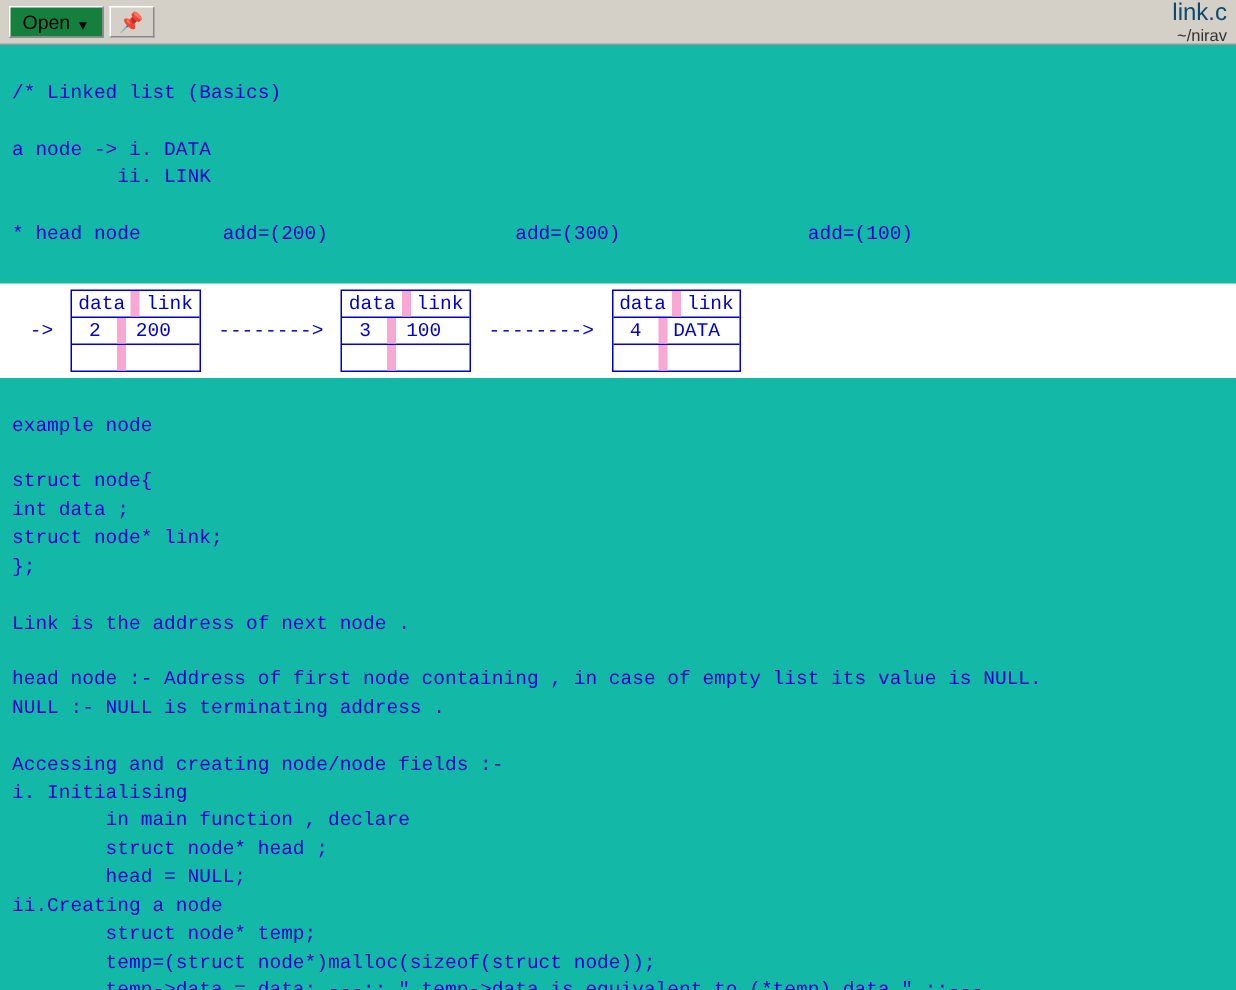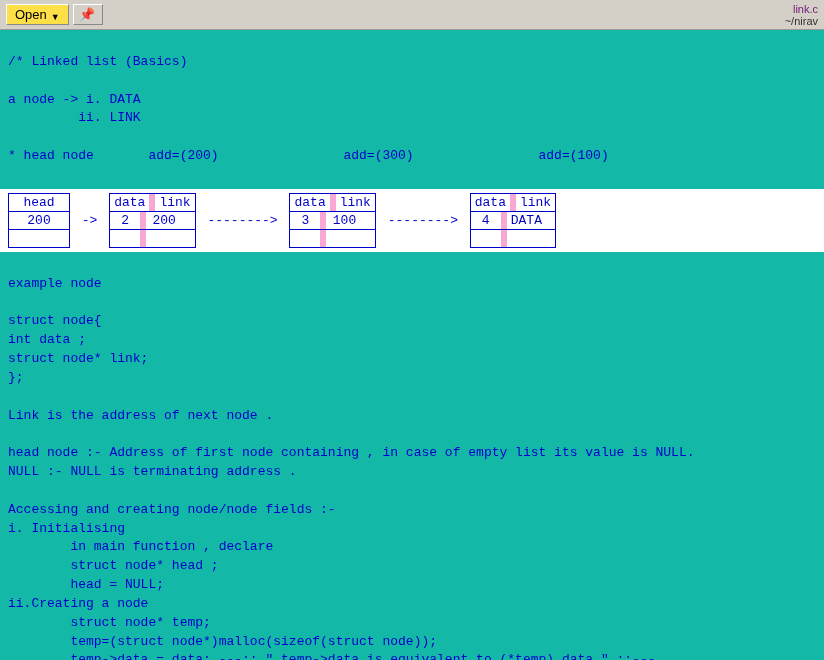--- a/index.html
+++ b/index.html
@@ -30,21 +30,21 @@
 
     .title-bar-left {
       display: flex;
       align-items: center;
       gap: 4px;
     }
 
     .open-btn {
       display: flex;
       align-items: flex-end;
-      background: #fde047;
+      background: #15803d;
       border: 1px solid #888;
       border-top-color: #fff;
       border-left-color: #fff;
       padding: 2px 8px;
       cursor: pointer;
       font-size: 13px;
       color: #000;
     }
 
     .open-btn-arrow {
@@ -61,22 +61,22 @@
       cursor: pointer;
       font-size: 13px;
       color: #000;
     }
 
     .title-bar-right {
       text-align: right;
     }
 
     .title-filename {
-      font-size: 11px;
-      color: #701a75;
+      font-size: 16px;
+      color: #0c4a6e;
       font-family: sans-serif;
     }
 
     .title-path {
       font-size: 11px;
       color: #333;
       font-family: sans-serif;
     }
 
     
@@ -167,31 +167,20 @@
 
 a node -&gt; i. DATA
          ii. LINK
 
 * head node       add=(200)                add=(300)                add=(100)</pre>
 </div>
 
 <div class="diagram-section">
   <div class="diagram-row">
 
-    <div class="node-box" style="margin-right:0px;">
-      <div class="node-box-row">
-        <div class="cell" style="min-width:60px;">head</div>
-      </div>
-      <div class="node-box-row">
-        <div class="cell" style="min-width:60px;">200</div>
-      </div>
-      <div class="node-box-row">
-        <div class="cell" style="min-width:60px;">&nbsp;</div>
-      </div>
-    </div>
 
     <span class="arrow-text">&nbsp;-&gt;&nbsp;</span>
 
     <div class="node-box">
       <div class="node-box-row">
         <div class="cell">data</div>
         <div class="cell">link</div>
       </div>
       <div class="node-box-row">
         <div class="cell">2</div>

